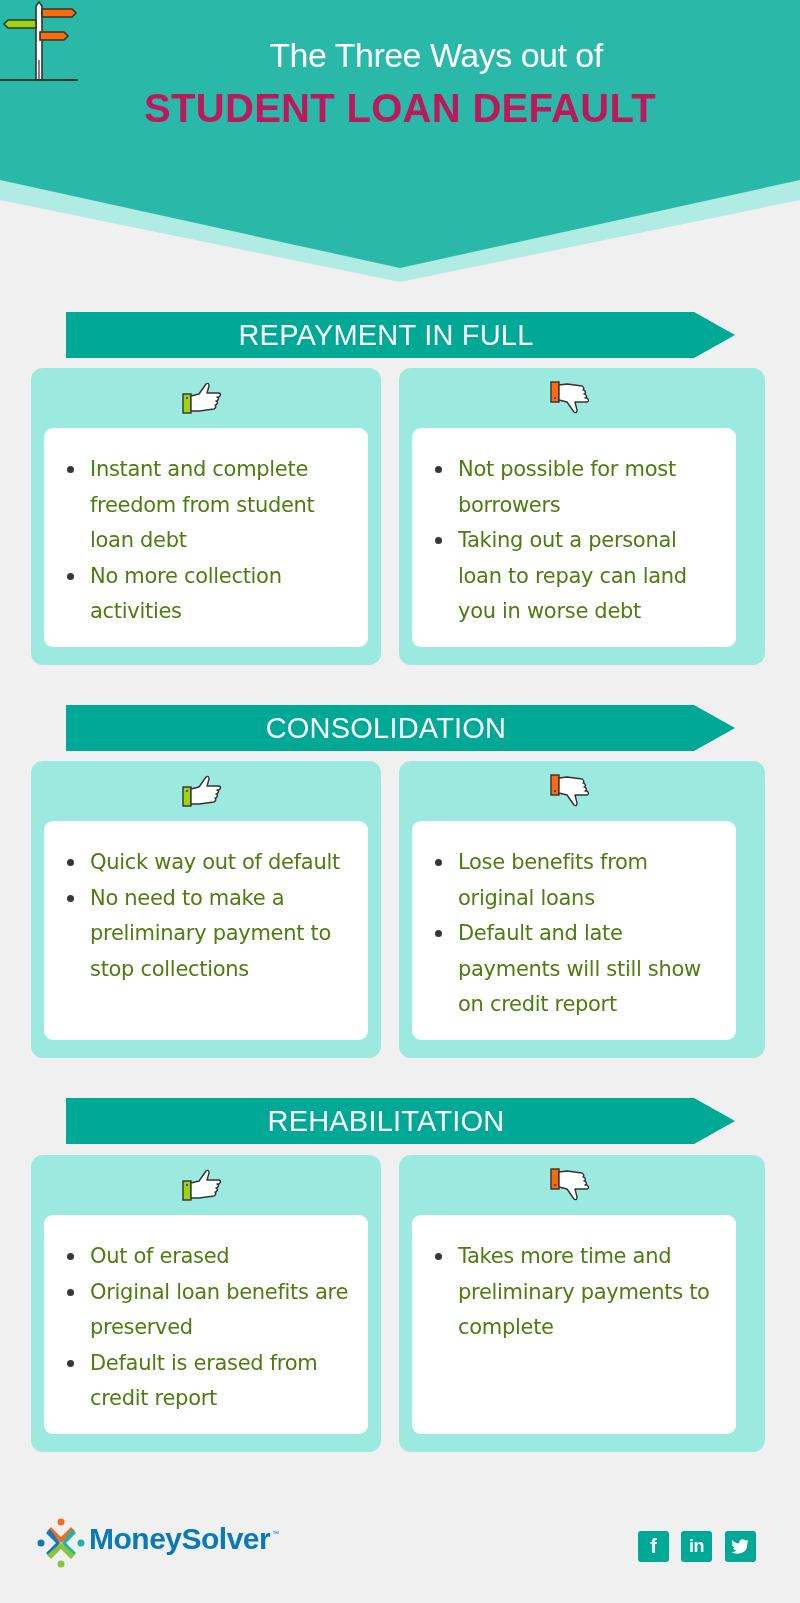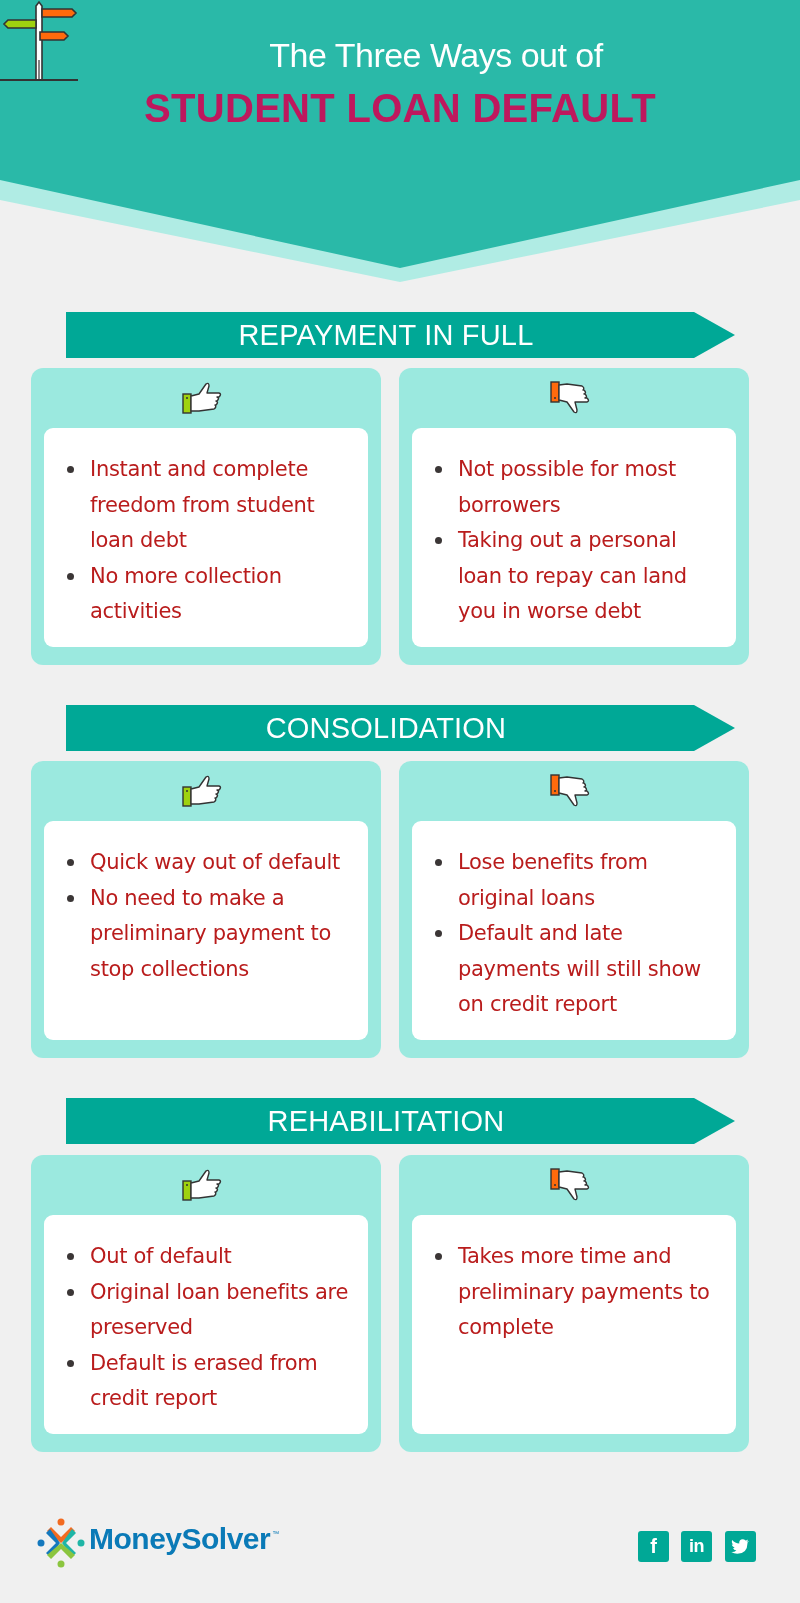--- a/index.html
+++ b/index.html
@@ -11,24 +11,24 @@
   .signpost { position:absolute; left:354px; top:148px; }
 
   .banner { position:absolute; left:66px; width:670px; height:51px; }
   .banner svg { position:absolute; left:0; top:0; }
   .banner-label { position:absolute; left:0; top:0; width:640px; height:46px; line-height:46px; text-align:center; color:#fff; font-size:29px; font-family:"Liberation Sans", sans-serif; letter-spacing:0.2px; }
 
   .card { position:absolute; width:350px; height:297px; background:#9be9df; border-radius:12px; }
   .card .icon { position:absolute; top:12px; left:150px; width:48px; height:36px; }
   .card .inner { position:absolute; left:13px; top:60px; width:324px; height:219px; background:#fff; border-radius:9px; box-sizing:border-box; padding:24px 10px 0 46px; }
   .card ul { margin:0; padding:0; list-style:none; }
-  .card li { position:relative; font-size:21px; line-height:35.5px; color:#b91c1c; font-family:"DejaVu Sans", sans-serif; letter-spacing:-0.3px; }
+  .card li { position:relative; font-size:21px; line-height:35.5px; color:#4d7c0f; font-family:"DejaVu Sans", sans-serif; letter-spacing:-0.3px; }
   .card li::before { content:""; position:absolute; left:-23px; top:14px; width:7px; height:7px; border-radius:50%; background:#3b3636; }
   .left { left:31px; }
-  .right { left:399px; }
+  .right { left:399px;padding-left:16px; }
 
   .footer-logo { position:absolute; left:37px; top:1518px; height:50px; }
   .logo-text { position:absolute; left:52px; top:4px; font-size:30px; font-weight:700; color:#0a7ab7; font-family:"Liberation Sans", sans-serif; letter-spacing:-0.5px; white-space:nowrap; }
   .logo-tm { font-size:7px; vertical-align:top; position:relative; top:8px; margin-left:2px; color:#0a7ab7; font-weight:400; }
   .social { position:absolute; top:1531px; width:31px; height:31px; background:#00a896; border-radius:3px; color:#fff; text-align:center; font-family:"Liberation Sans", sans-serif; font-weight:700; }
 </style>
 </head>
 <body>
 
 <div class="hero">
@@ -131,21 +131,21 @@
 </div>
 
 <div class="card left" style="top:1155px;">
   <svg class="icon" viewBox="0 0 48 36">
     <rect x="2" y="14" width="8" height="19" fill="#9fd20f" stroke="#333" stroke-width="1.4"></rect>
     <circle cx="6" cy="18" r="1" fill="#333"></circle>
     <path d="M10,16 L18,14 L25,4 Q28,2 28,6 L26,13 L38,13 Q41,14 38,17 L36,17 Q39,18 36,21 L35,21 Q38,22 35,25 L34,25 Q36,27 33,29 L18,31 L10,31 Z" fill="#fff" stroke="#333" stroke-width="1.4" stroke-linejoin="round"></path>
   </svg>
   <div class="inner">
     <ul>
-      <li>Out of default</li>
+      <li>Out of erased</li>
       <li>Original loan benefits are preserved</li>
       <li>Default is erased from credit report</li>
     </ul>
   </div>
 </div>
 
 <div class="card right" style="top:1155px;">
   <svg class="icon" viewBox="0 0 48 36">
     <rect x="2" y="2" width="8" height="20" fill="#ff6a0c" stroke="#333" stroke-width="1.4"></rect>
     <circle cx="6" cy="18" r="1" fill="#333"></circle>

